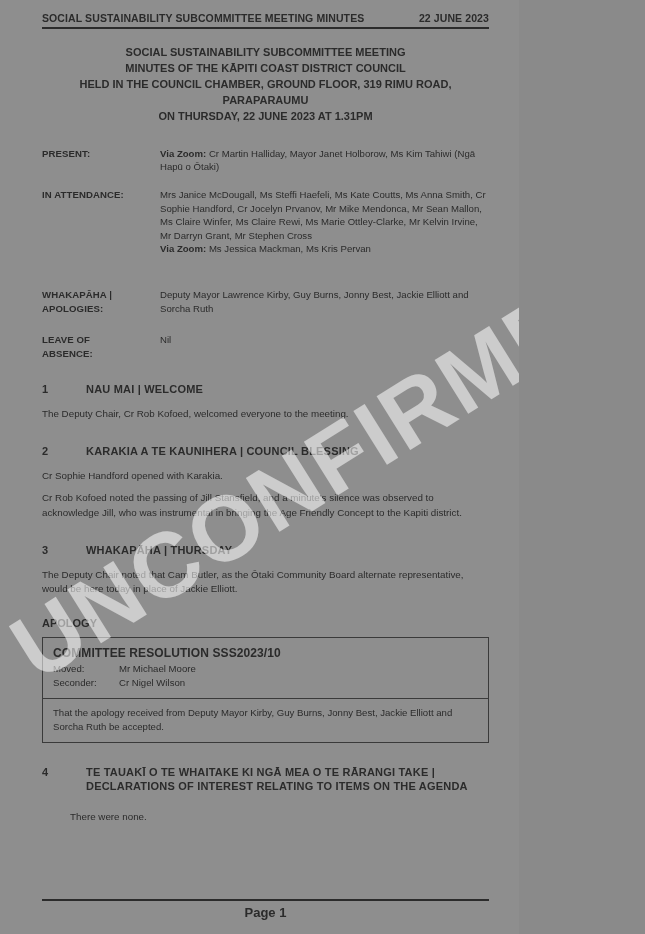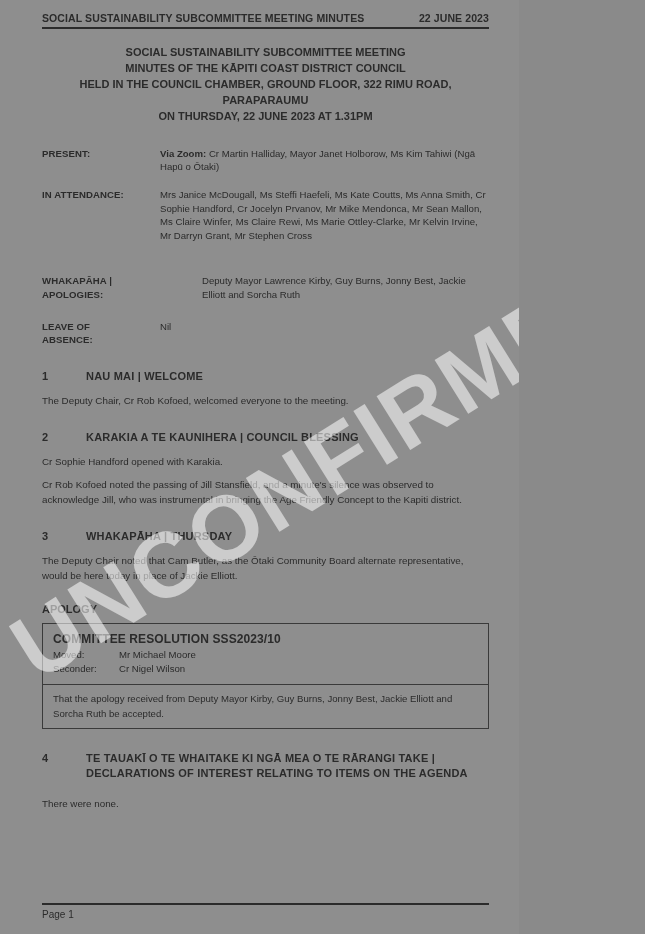--- a/index.html
+++ b/index.html
@@ -137,22 +137,23 @@
     position: absolute;
     left: 42px;
     right: 30px;
     bottom: 14px;
   }
   .footer-rule {
     border-top: 2.5px solid #2b2b2b;
     margin-bottom: 4px;
   }
   .footer-text {
-    text-align: left;
-    font-size: 10px;
+    text-align: center;
+    font-size: 13px;
+    font-weight: bold;
   }
   
   .watermark {
     position: absolute;
     left: 0;
     top: 0;
     width: 645px;
     height: 934px;
     pointer-events: none;
     display: flex;
@@ -176,42 +177,46 @@
 
   <div class="doc-header">
     <div>SOCIAL SUSTAINABILITY SUBCOMMITTEE MEETING MINUTES</div>
     <div>22 JUNE 2023</div>
   </div>
   <div class="header-rule"></div>
 
   <div class="title-block">
     <div>SOCIAL SUSTAINABILITY SUBCOMMITTEE MEETING</div>
     <div>MINUTES OF THE KĀPITI COAST DISTRICT COUNCIL</div>
-    <div>HELD IN THE COUNCIL CHAMBER, GROUND FLOOR, 322 RIMU ROAD, PARAPARAUMU</div>
+    <div>HELD IN THE COUNCIL CHAMBER, GROUND FLOOR, 319 RIMU ROAD, PARAPARAUMU</div>
     <div>ON THURSDAY, 22 JUNE 2023 AT 1.31PM</div>
   </div>
 
   <div class="att-row">
     <div class="att-label">PRESENT:</div>
     <div class="att-value">
       <div>
         <span class="sub">Via Zoom:</span>
         <span>Cr Martin Halliday, Mayor Janet Holborow, Ms Kim Tahiwi (Ngā Hapū o Ōtaki)</span>
       </div>
     </div>
   </div>
 
   <div class="att-row">
     <div class="att-label">IN ATTENDANCE:</div>
     <div class="att-value">
       <div>Mrs Janice McDougall, Ms Steffi Haefeli, Ms Kate Coutts, Ms Anna Smith, Cr Sophie Handford, Cr Jocelyn Prvanov, Mr Mike Mendonca, Mr Sean Mallon, Ms Claire Winfer, Ms Claire Rewi, Ms Marie Ottley-Clarke, Mr Kelvin Irvine, Mr Darryn Grant, Mr Stephen Cross</div>
-    </div>
-  </div>
-
-  <div class="att-row" style="margin-top:32px;gap:42px;">
+      <div>
+        <span class="sub">Via Zoom:</span>
+        <span>Ms Jessica Mackman, Ms Kris Pervan</span>
+      </div>
+    </div>
+  </div>
+
+  <div class="att-row" style="margin-top:32px;">
     <div class="att-label att-label-lines">
       <div>WHAKAPĀHA |</div>
       <div>APOLOGIES:</div>
     </div>
     <div class="att-value">Deputy Mayor Lawrence Kirby, Guy Burns, Jonny Best, Jackie Elliott and Sorcha Ruth</div>
   </div>
 
   <div class="att-row" style="margin-top:18px;">
     <div class="att-label att-label-lines">
       <div>LEAVE OF</div>
@@ -255,21 +260,21 @@
     <div class="res-body">That the apology received from Deputy Mayor Kirby, Guy Burns, Jonny Best, Jackie Elliott and Sorcha Ruth be accepted.</div>
   </div>
 
   <div class="section-head">
     <div class="section-num">4</div>
     <div class="section-title">
       <div>TE TAUAKĪ O TE WHAITAKE KI NGĀ MEA O TE RĀRANGI TAKE |</div>
       <div>DECLARATIONS OF INTEREST RELATING TO ITEMS ON THE AGENDA</div>
     </div>
   </div>
-  <div class="body-text" style="margin-top:16px;">There were none.</div>
+  <div class="body-text" style="margin-top:16px;margin-left:28px;">There were none.</div>
 
   <div class="footer">
     <div class="footer-rule"></div>
     <div class="footer-text">Page 1</div>
   </div>
 
   <div class="watermark">
     <span>UNCONFIRMED</span>
   </div>
 

